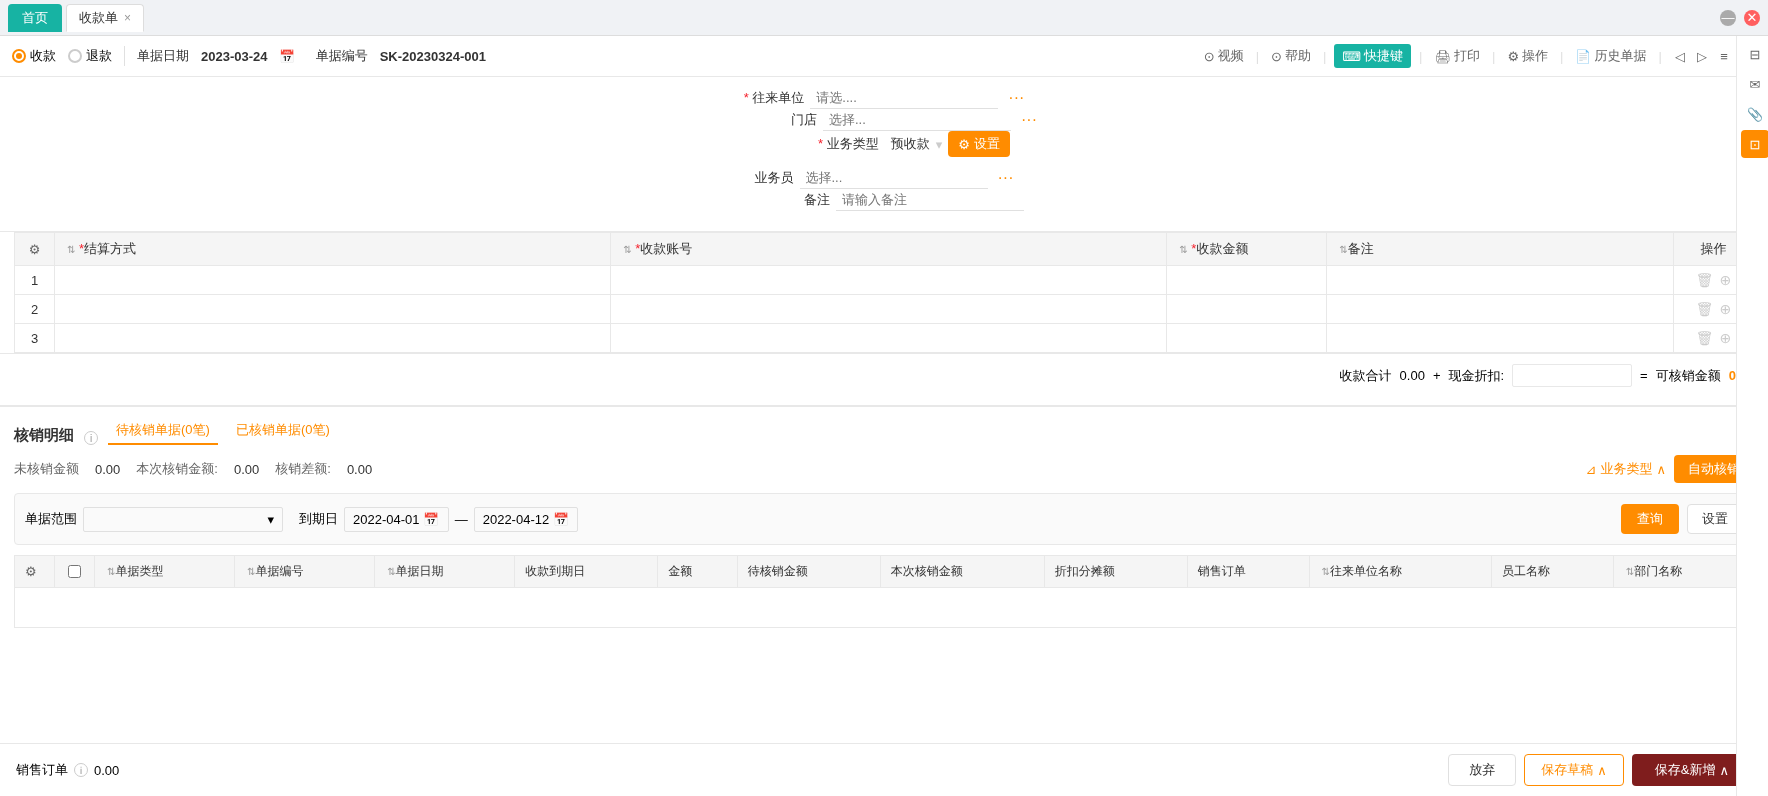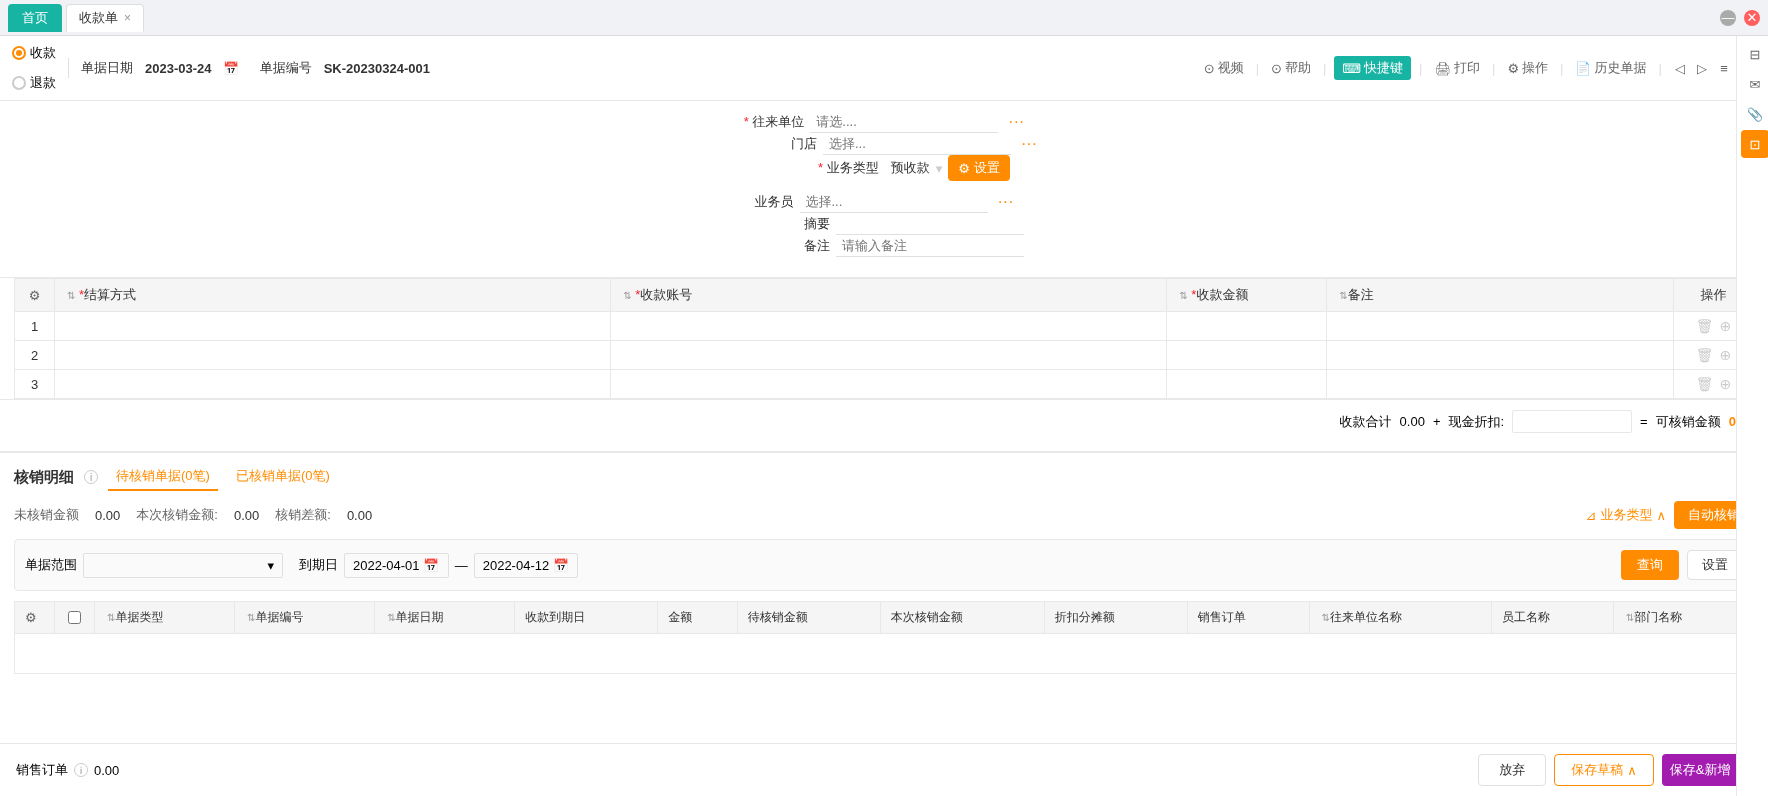--- a/index.html
+++ b/index.html
@@ -22,21 +22,21 @@
     .win-controls { margin-left: auto; display: flex; gap: 8px; align-items: center; }
     .win-btn { width: 16px; height: 16px; border-radius: 50%; display: flex; align-items: center; justify-content: center; cursor: pointer; font-size: 11px; color: #fff; }
     .win-btn.minimize { background: #aaa; }
     .win-btn.close { background: #ff5f5f; }
 
     
     .main-content { background: #fff; margin: 0; padding: 0; height: calc(796px - 36px); overflow-y: auto; }
 
     
     .toolbar { display: flex; align-items: center; padding: 8px 12px; border-bottom: 1px solid #e8e8e8; gap: 12px; background: #fff; }
-    .radio-group { display: flex; gap: 12px; align-items: center; flex-direction: column; }
+    .radio-group { display: flex; gap: 12px; align-items: center; }
     .radio-item { display: flex; align-items: center; gap: 4px; cursor: pointer; }
     .radio-circle { width: 14px; height: 14px; border-radius: 50%; border: 2px solid #ccc; display: flex; align-items: center; justify-content: center; }
     .radio-circle.checked { border-color: #ff8c00; }
     .radio-circle.checked::after { content: ''; width: 6px; height: 6px; border-radius: 50%; background: #ff8c00; }
     .divider-v { width: 1px; height: 20px; background: #e0e0e0; }
     .toolbar-right { margin-left: auto; display: flex; align-items: center; gap: 8px; color: #666; }
     .toolbar-btn { display: flex; align-items: center; gap: 3px; cursor: pointer; color: #666; padding: 2px 4px; white-space: nowrap; }
     .btn-orange { background: #ff8c00; color: #fff; border: none; border-radius: 4px; padding: 4px 10px; cursor: pointer; display: flex; align-items: center; gap: 4px; }
     .layout-icons { display: flex; gap: 2px; }
     .layout-icon { width: 20px; height: 20px; display: flex; align-items: center; justify-content: center; cursor: pointer; color: #666; }
@@ -62,21 +62,21 @@
     .action-icons { display: flex; gap: 6px; justify-content: center; }
     .action-icon { color: #ccc; cursor: pointer; font-size: 14px; }
 
     
     .summary-row { display: flex; align-items: center; justify-content: flex-end; padding: 10px 14px; gap: 8px; border-top: 1px solid #e8e8e8; background: #fff; }
     .summary-orange { color: #ff8c00; font-weight: bold; }
     .summary-input { border: 1px solid #e8e8e8; width: 120px; padding: 3px 6px; border-radius: 2px; }
 
     
     .section { background: #fff; margin-top: 8px; padding: 10px 14px; border-top: 2px solid #e8e8e8; }
-    .section-header { display: flex; align-items: center; gap: 10px; margin-bottom: 10px; }
+    .section-header { display: flex; align-items: flex-end; gap: 10px; margin-bottom: 10px; }
     .section-title { font-size: 15px; font-weight: bold; color: #333; }
     .tab-link { padding: 4px 8px; cursor: pointer; color: #ff8c00; border-bottom: 2px solid transparent; }
     .tab-link.active { border-bottom-color: #ff8c00; }
 
     
     .stats-row { display: flex; align-items: center; gap: 16px; margin-bottom: 10px; }
     .stat-item { display: flex; gap: 16px; align-items: center; color: #666; }
     .stat-value { color: #333; }
     .right-actions { margin-left: auto; display: flex; align-items: center; gap: 8px; }
     .filter-btn { display: flex; align-items: center; gap: 4px; color: #ff8c00; cursor: pointer; }
@@ -95,21 +95,21 @@
     .bottom-table { width: 100%; border-collapse: collapse; }
     .bottom-table th { background: #f5f5f5; border: 1px solid #e8e8e8; padding: 7px 10px; text-align: left; font-weight: normal; color: #333; white-space: nowrap; font-size: 12px; }
     .bottom-table td { border: 1px solid #e8e8e8; padding: 6px 10px; color: #333; font-size: 12px; }
 
     
     .footer { position: fixed; bottom: 0; left: 0; width: 1768px; background: #fff; border-top: 1px solid #e8e8e8; padding: 10px 16px; display: flex; align-items: center; justify-content: space-between; }
     .footer-left { display: flex; align-items: center; gap: 6px; }
     .footer-right { display: flex; gap: 8px; }
     .btn-discard { background: #fff; border: 1px solid #e0e0e0; border-radius: 4px; padding: 6px 20px; cursor: pointer; color: #333; }
     .btn-draft { background: #fff; border: 1px solid #ff8c00; color: #ff8c00; border-radius: 4px; padding: 6px 16px; cursor: pointer; display: flex; align-items: center; gap: 4px; }
-    .btn-save { background: #a21caf; color: #fff; border: none; border-radius: 4px; padding: 6px 8px; cursor: pointer; display: flex; align-items: center; gap: 4px; }
+    .btn-save { background: #7f1d1d; color: #fff; border: none; border-radius: 4px; padding: 6px 23px; cursor: pointer; display: flex; align-items: center; gap: 4px; }
 
     
     .right-sidebar { position: fixed; right: 0; top: 36px; width: 32px; background: #fff; border-left: 1px solid #e8e8e8; display: flex; flex-direction: column; gap: 2px; padding: 4px; height: 760px; }
     .sidebar-icon { width: 28px; height: 28px; display: flex; align-items: center; justify-content: center; cursor: pointer; color: #666; border-radius: 4px; }
     .sidebar-icon.active { background: #ff8c00; color: #fff; }
 
     .info-icon { display: inline-flex; width: 14px; height: 14px; border-radius: 50%; border: 1px solid #ccc; align-items: center; justify-content: center; font-size: 10px; color: #999; cursor: pointer; }
     .checkbox-cell { display: flex; align-items: center; justify-content: center; }
     input[type="checkbox"] { cursor: pointer; }
   </style>
@@ -213,24 +213,20 @@
           <span>⚙</span>
           <span>设置</span>
         </button>
       </div>
     </div>
     <div class="form-row">
       <div class="form-field" style="max-width:420px">
         <span class="field-label">业务员</span>
         <input class="field-input" type="text" placeholder="选择..." style="">
         <span class="field-more">···</span>
-      </div>
-      <div class="form-field" style="margin-left:60px;max-width:420px">
-        <span class="field-label">摘要</span>
-        <input class="field-input" type="text" style="">
       </div>
       <div class="form-field" style="margin-left:60px;flex:1">
         <span class="field-label">备注</span>
         <input class="field-input" type="text" placeholder="请输入备注" style="flex: 1 1 0%;">
       </div>
     </div>
   </div>
 
   <div style="padding: 0 14px; background:#fff;">
     <table class="data-table">

